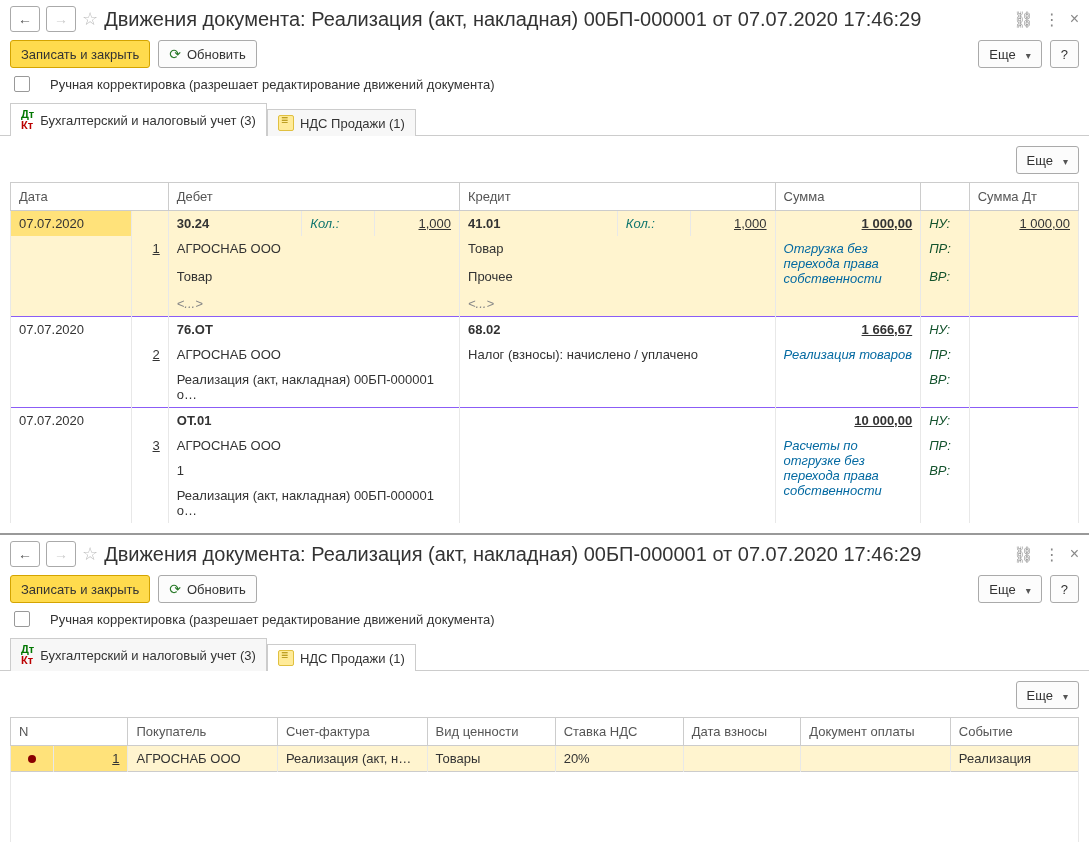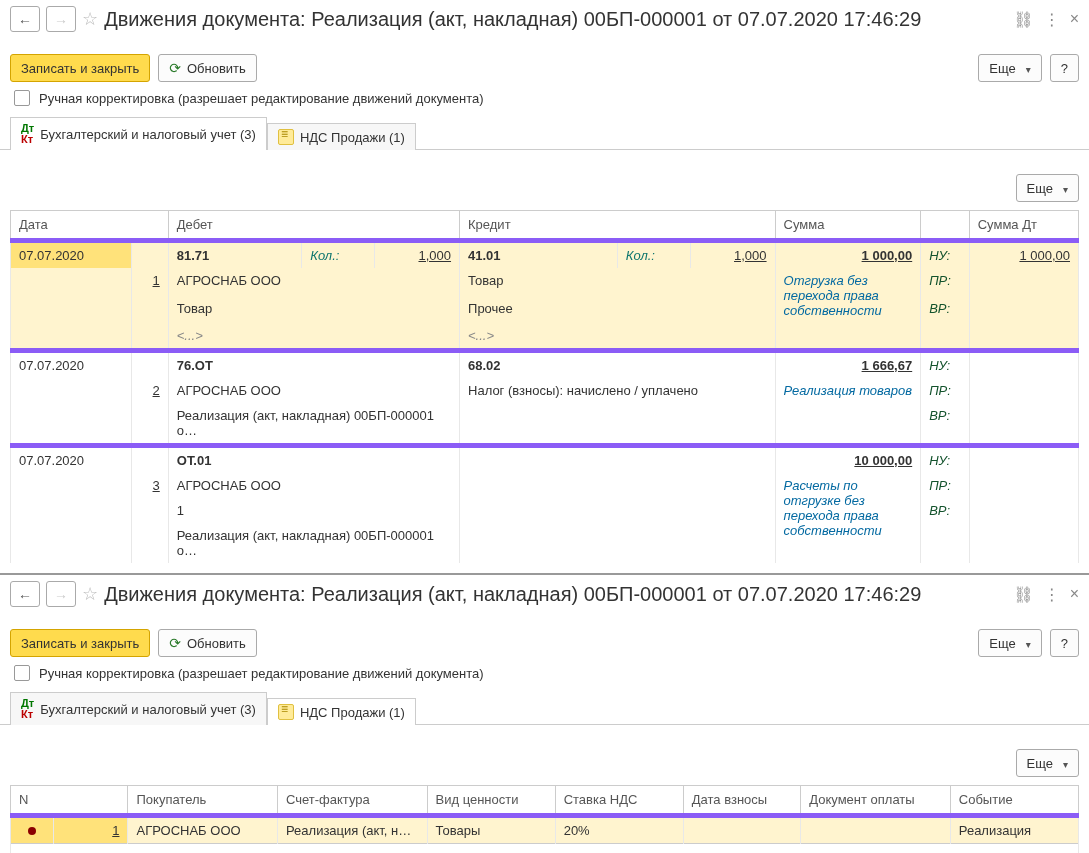--- a/index.html
+++ b/index.html
@@ -5,39 +5,39 @@
   body { margin:0; font-family:Arial,sans-serif; font-size:13px; color:#333; background:#fff; }
   .panel { border-bottom:2px solid #999; }
   .titlebar { display:flex; align-items:center; gap:6px; padding:6px 10px 4px 10px; }
   .nav-btn { width:28px; height:24px; border:1px solid #aaa; background:#fff; border-radius:3px; display:flex; align-items:center; justify-content:center; cursor:pointer; font-size:14px; color:#555;}
   .nav-btn.disabled { color:#ccc; }
   .star { font-size:18px; color:#bbb; cursor:pointer; }
   .title { font-size:20px; color:#333; flex:1; white-space:nowrap; overflow:hidden; text-overflow:ellipsis;}
   .title-icons { display:flex; gap:10px; color:#888; font-size:16px; }
   .title-icons span { cursor:pointer; }
   .toolbar { display:flex; align-items:center; gap:8px; padding:4px 10px 8px 10px;}
-  .btn { height:26px; border:1px solid #aaa; border-radius:3px; background:#fcfcfc; padding:0 10px; display:flex; align-items:center; gap:6px; cursor:pointer; font-size:13px;margin-top:14px;}
+  .btn { height:26px; border:1px solid #aaa; border-radius:3px; background:#fcfcfc; padding:0 10px; display:flex; align-items:center; gap:6px; cursor:pointer; font-size:13px;}
   .btn.yellow { background:#ffdb4d; border-color:#d4a400; font-weight:400;}
   .btn .drop::after { content:"▾"; font-size:10px; margin-left:4px; color:#555;}
   .spacer { flex:1; }
-  .check-row { display:flex; align-items:center; gap:9px; padding:0 10px 10px 14px; color:#333;}
+  .check-row { display:flex; align-items:center; gap:20px; padding:0 10px 10px 14px; color:#333;}
   .checkbox { width:14px; height:14px; border:1px solid #999; border-radius:2px; background:#fff; cursor:pointer;}
   .tabs { display:flex; padding:0 10px; border-bottom:1px solid #ccc;align-items:flex-end; }
   .tab { border:1px solid #ccc; border-bottom:none; padding:5px 10px; display:flex; align-items:center; gap:6px; background:#f7f7f7; cursor:pointer; font-size:13px; position:relative; top:1px;}
   .tab.active { background:#fff; }
   .tab-icon { font-size:11px; font-weight:bold; line-height:1;}
   .tab-icon.dk { color:#b00;}
   .tab-icon.dk .dt{color:#070;}
   .tab-icon.yel { display:inline-block; width:14px; height:14px; background:#ffeb99; border:1px solid #e0c040; border-radius:2px; position:relative;}
   .tab-icon.yel::after{content:"≡"; position:absolute; top:-2px; left:2px; font-size:12px; color:#aa8800;}
   .subtoolbar { display:flex; justify-content:flex-end; padding:10px 10px 8px 10px;}
   table.grid { width:calc(100% - 20px); margin:0 10px 10px 10px; border-collapse:collapse; }
   table.grid th { text-align:left; font-weight:400; background:#fff; border:1px solid #ccc; padding:6px 8px; color:#555;}
   table.grid td { border-left:1px solid #e8e8e8; border-right:1px solid #e8e8e8; padding:5px 8px; vertical-align:top;}
-  tr.sep td { border-top:5px solid #8b5cf6; }
+  tr.sep td { border-top:1px solid #8b5cf6; }
   tr.hl td { background:#fff4cf; }
   tr.hl td.first-col { background:#ffe27a; }
   .bold { font-weight:bold; }
   .italic { font-style:italic; color:#0369a1;}
   .right { text-align:right;text-decoration:underline;}
   .qty-label { color:#0f766e; font-style:italic;}
   .nu { color:#14532d; font-style:italic; text-align:left; padding-left:6px;}
   .ellips { color:#888; font-style:italic;}
   .dot { display:inline-block; width:8px; height:8px; background:#8b0000; border-radius:50%;}
   .refresh-ico { color:#2a7a2a; font-size:14px;}
@@ -117,21 +117,21 @@
         <th>Сумма</th>
         <th></th>
         <th>Сумма Дт</th>
       </tr>
     </thead>
     <tbody>
 
       <tr class="sep hl">
         <td class="first-col">07.07.2020</td>
           <td></td>
-        <td class="bold">81.71</td>
+        <td class="bold">30.24</td>
           <td class="qty-label">Кол.:</td>
           <td class="right">1,000</td>
         <td class="bold">41.01</td>
           <td class="qty-label">Кол.:</td>
           <td class="right">1,000</td>
         <td class="right bold">1 000,00</td>
           <td class="nu">НУ:</td>
           <td class="right">1 000,00</td>
       </tr>
       <tr class="hl">

